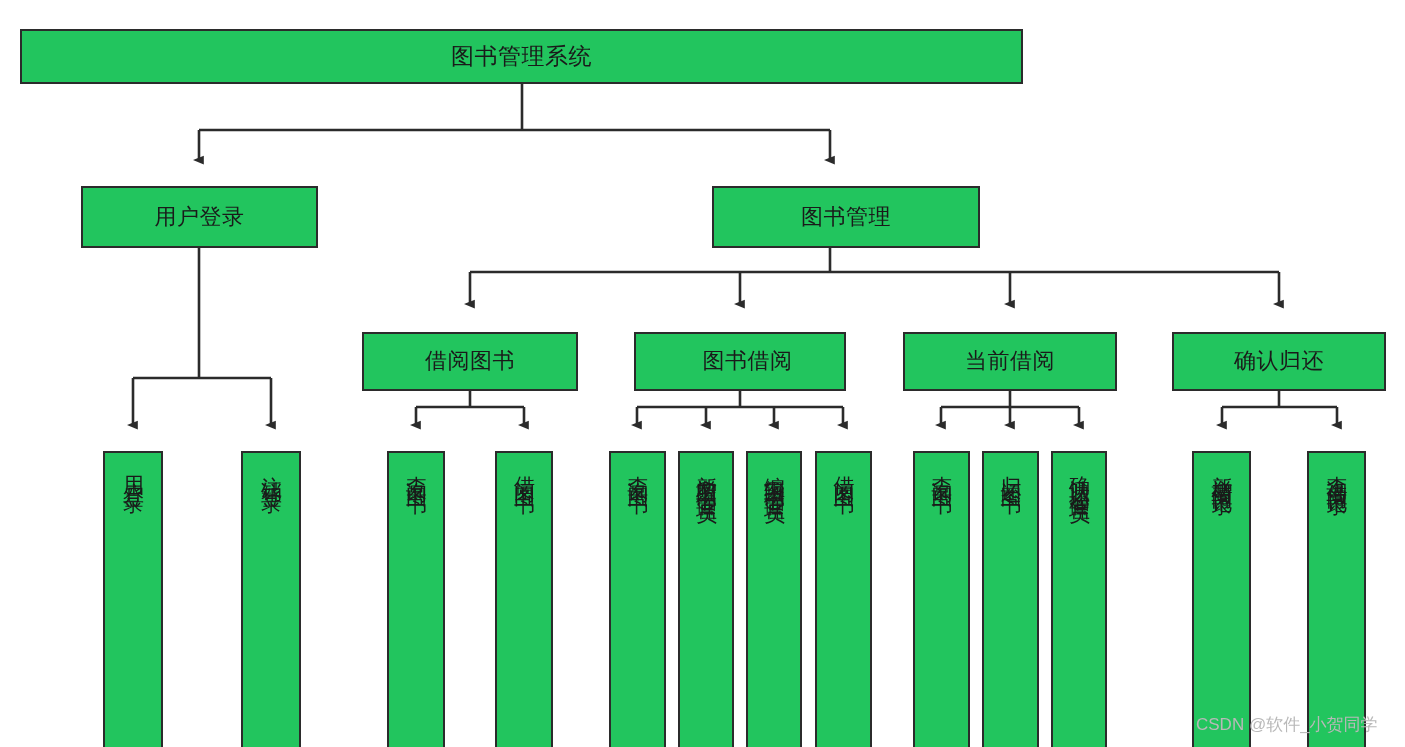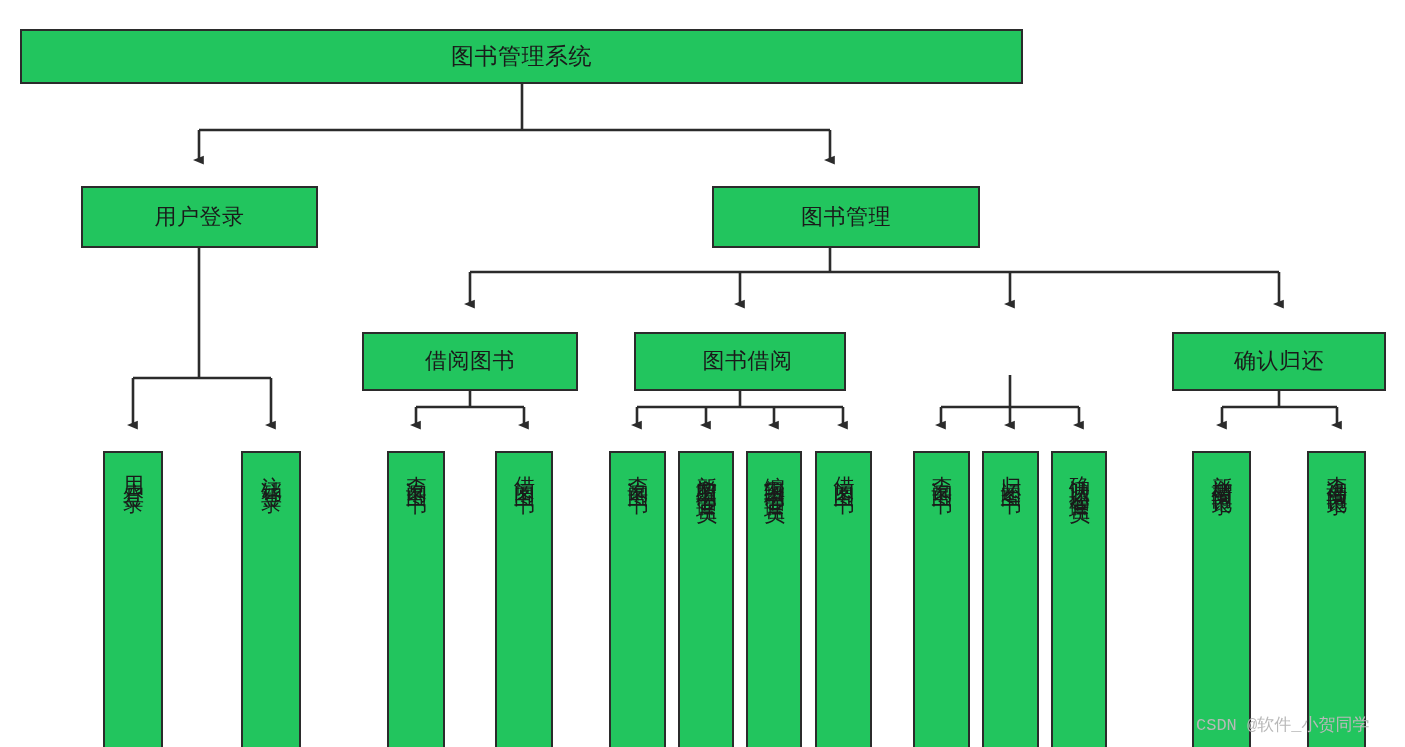--- a/index.html
+++ b/index.html
@@ -70,21 +70,21 @@
     letter-spacing: 4px;
   }
   .watermark {
     position: absolute;
     left: 1196px;
     top: 713px;
     font-size: 17px;
     color: #b9b9b9;
     white-space: nowrap;
     z-index: 3;
-    font-family: Liberation Mono, monospace;
+    font-family: Liberation Sans, sans-serif;
   }
 </style>
 </head>
 <body>
 
 <div id="diagram-root">
 
   <svg class="wires" viewBox="0 0 1405 747">
     <defs>
       <marker id="arrow" markerWidth="12" markerHeight="12" refX="4.6" refY="5.2" orient="auto" markerUnits="userSpaceOnUse">
@@ -147,20 +147,23 @@
   <div class="node h" style="left:712px; top:170px; width:268px; height:62px;">
     <span class="lbl">图书管理</span>
   </div>
 
   <div class="node h" style="left:362px; top:316px; width:216px; height:59px;">
     <span class="lbl">借阅图书</span>
   </div>
   <div class="node h" style="left:634px; top:316px; width:212px; height:59px;padding-left:15px;">
     <span class="lbl">图书借阅</span>
   </div>
+  <div class="node h" style="left:903px; top:316px; width:214px; height:59px;">
+    <span class="lbl">当前借阅</span>
+  </div>
   <div class="node h" style="left:1172px; top:316px; width:214px; height:59px;">
     <span class="lbl">确认归还</span>
   </div>
 
   <div class="node v" style="left:103px; top:435px; width:60px; height:300px;">
     <span class="lbl">用户登录</span>
   </div>
   <div class="node v" style="left:241px; top:435px; width:60px; height:300px;">
     <span class="lbl">注销登录</span>
   </div>

